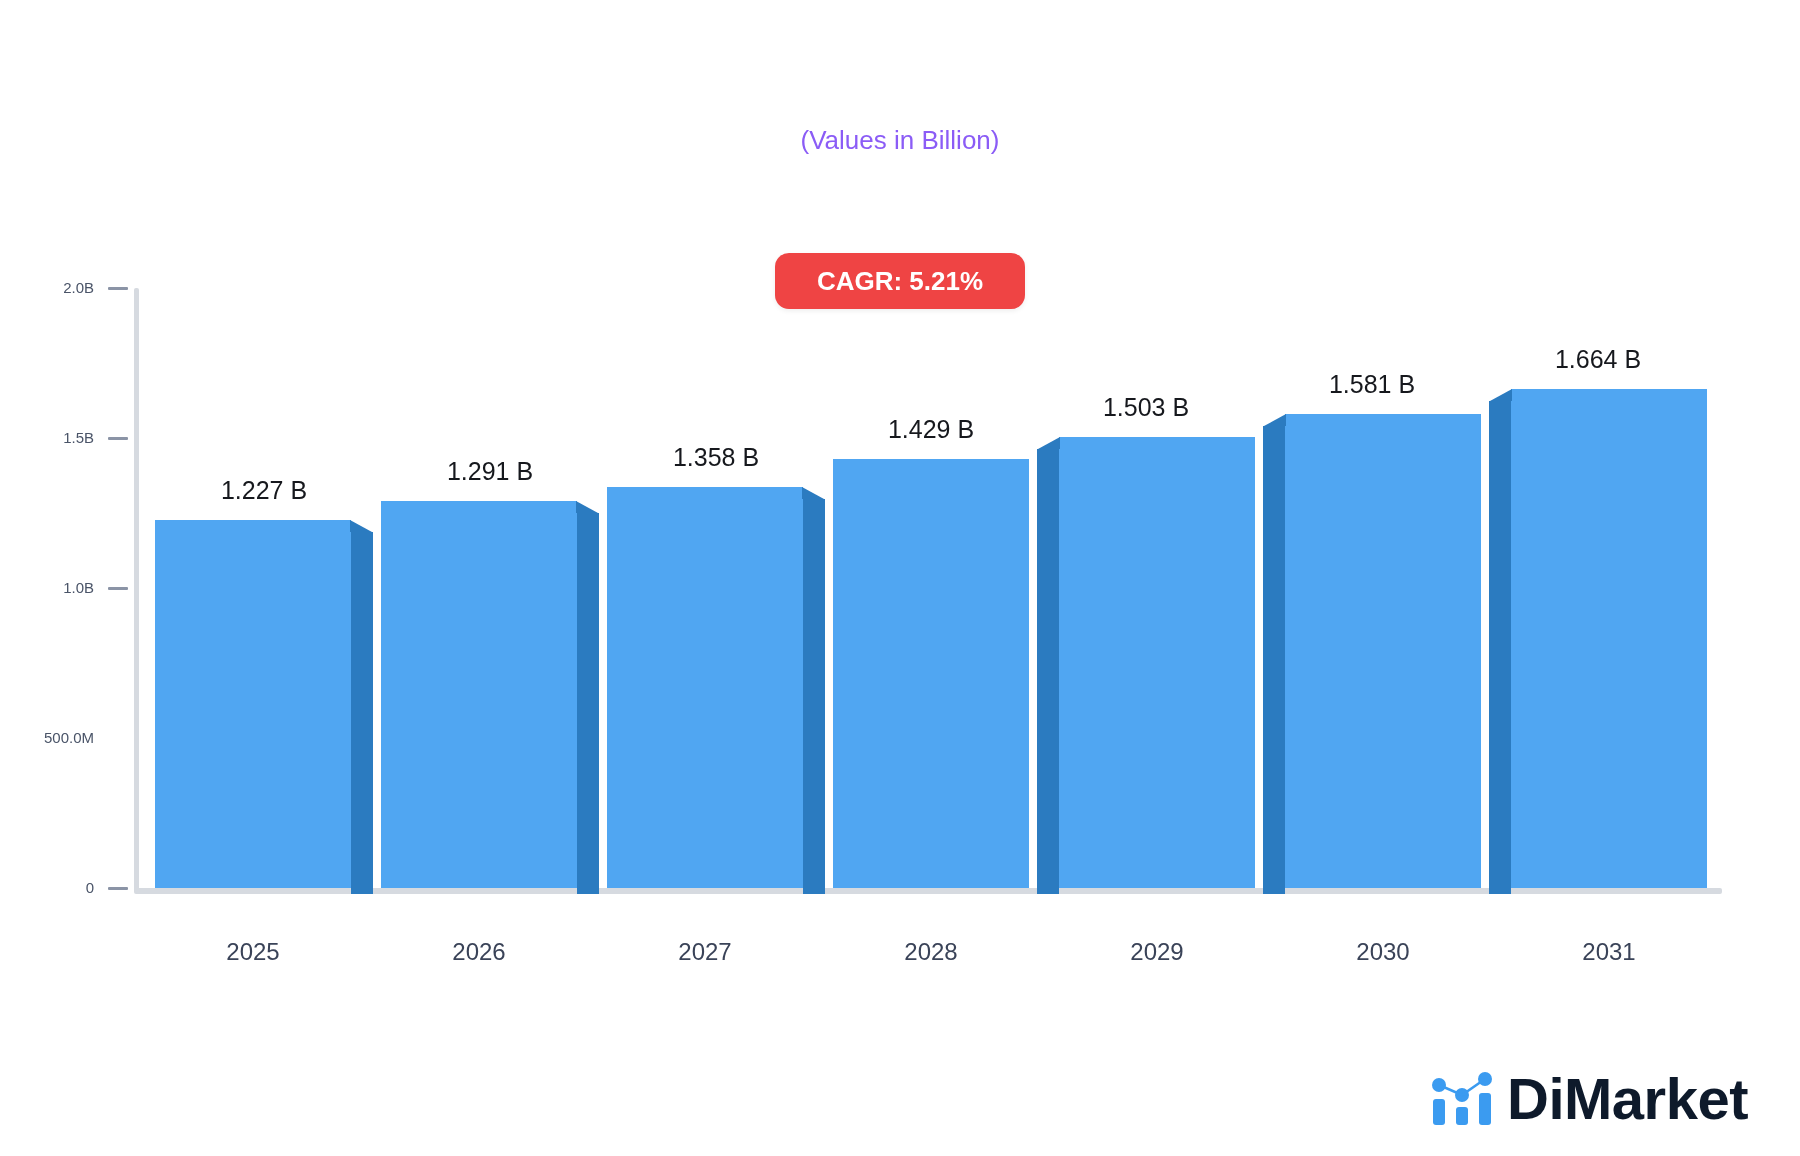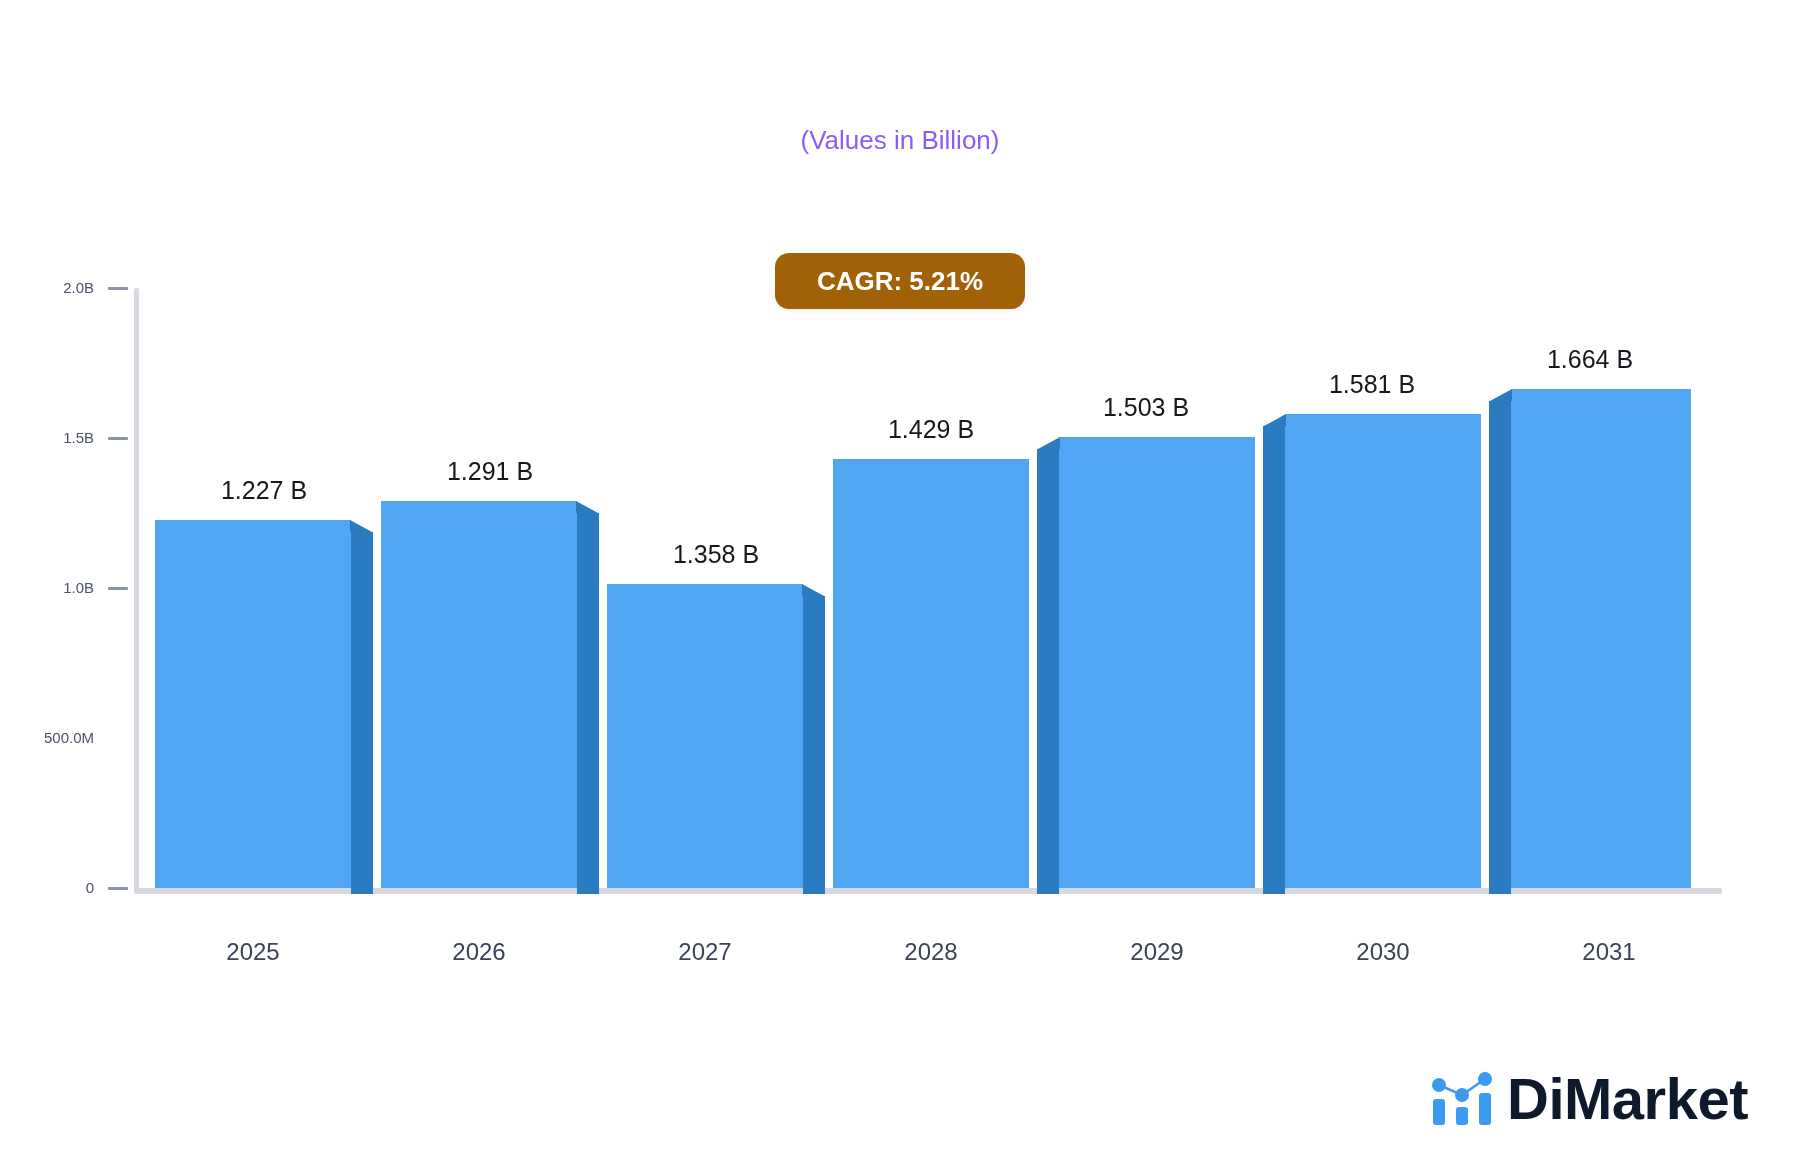--- a/index.html
+++ b/index.html
@@ -40,21 +40,21 @@
 
   
   .cagr-wrap {
     position: absolute;
     top: 253px;
     left: 0; right: 0;
     display: flex;
     justify-content: center;
   }
   .cagr-badge {
-    background: #a16207;
+    background: #ef4444;
     color: #ffffff;
     font-size: 26px;
     font-weight: bold;
     padding: 15px 42px;
     border-radius: 14px;
     line-height: 1;
     box-shadow: 0 2px 5px rgba(0,0,0,0.07);
     white-space: nowrap;
   }
 
@@ -263,21 +263,21 @@
         </div>
       </div>
       <div class="bar-slot" style="left: 241px; width: 196px;">
         <div class="bar-3d" style="height: 387.3px;">
           <div class="bar-front"></div>
           <div class="bar-side right"></div>
           <div class="bar-value shift-right">1.291 B</div>
         </div>
       </div>
       <div class="bar-slot" style="left: 467px; width: 196px;">
-        <div class="bar-3d" style="height: 304px;">
+        <div class="bar-3d" style="height: 401px;">
           <div class="bar-front"></div>
           <div class="bar-side right"></div>
           <div class="bar-value shift-right">1.358 B</div>
         </div>
       </div>
       <div class="bar-slot" style="left: 693px; width: 196px;">
         <div class="bar-3d" style="height: 428.7px;">
           <div class="bar-front"></div>
           <div class="bar-value">1.429 B</div>
         </div>
@@ -289,21 +289,21 @@
           <div class="bar-value shift-left">1.503 B</div>
         </div>
       </div>
       <div class="bar-slot" style="left: 1145px; width: 196px;">
         <div class="bar-3d" style="height: 474.3px;">
           <div class="bar-front"></div>
           <div class="bar-side left"></div>
           <div class="bar-value shift-left">1.581 B</div>
         </div>
       </div>
-      <div class="bar-slot" style="left: 1371px; width: 180px;">
+      <div class="bar-slot" style="left: 1371px; width: 196px;">
         <div class="bar-3d" style="height: 499.2px;">
           <div class="bar-front"></div>
           <div class="bar-side left"></div>
           <div class="bar-value shift-left">1.664 B</div>
         </div>
       </div>
     </div>
 </div>
 
 <div class="x-labels" id="x-labels">

